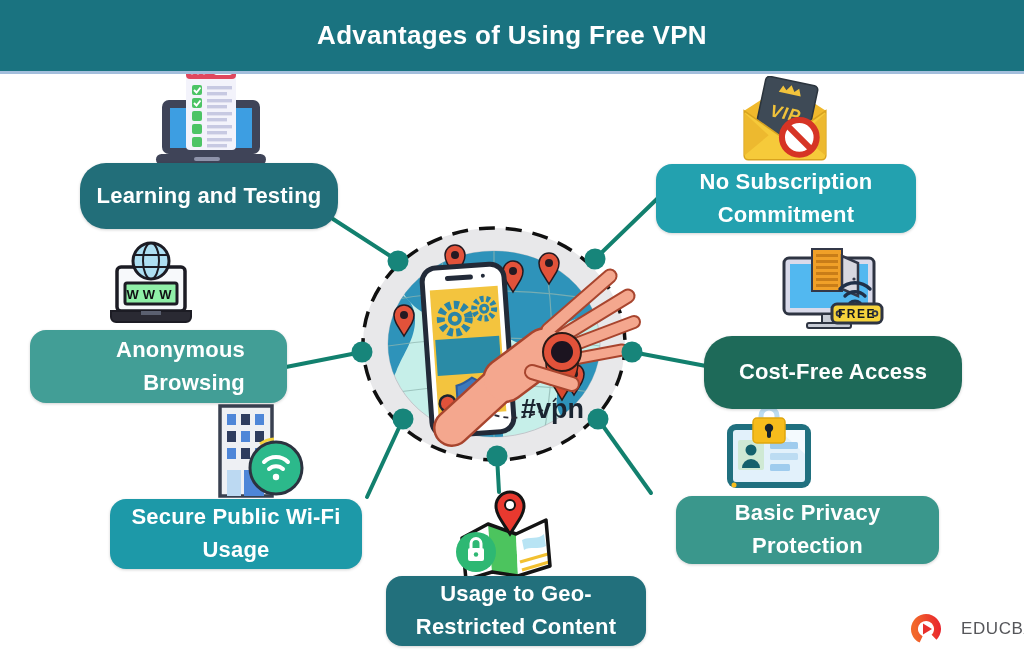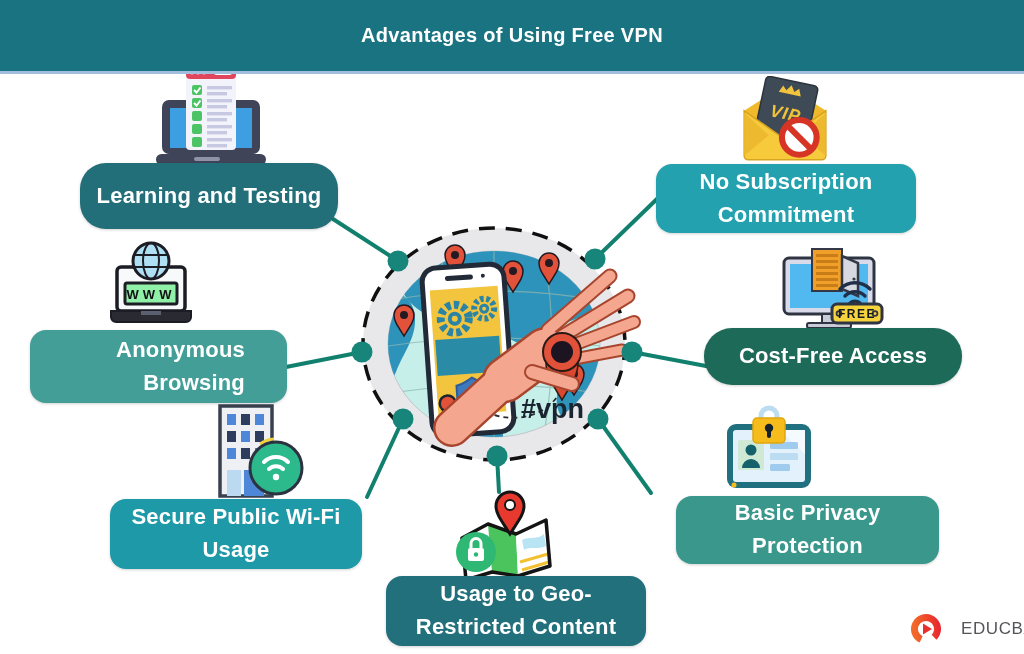--- a/index.html
+++ b/index.html
@@ -1,33 +1,33 @@
 <!DOCTYPE html>
 <html><head>
 <meta charset="utf-8">
 <style>
   html,body{margin:0;padding:0;background:#fff;}
   .stage{position:relative;width:1024px;height:654px;background:#fff;overflow:hidden;
          font-family:"Liberation Sans",sans-serif;}
   .header{position:absolute;left:0;top:0;width:1024px;height:71px;
           display:flex;align-items:center;justify-content:center;z-index:4;}
   .header-underline{position:absolute;left:0;top:71px;width:1024px;height:3px;z-index:4;}
-  .title{color:#fff;font-size:20px;font-weight:700;letter-spacing:.3px;}
+  .title{color:#fff;font-size:26px;font-weight:700;letter-spacing:.3px;}
   svg.bg{position:absolute;left:0;top:0;z-index:1;}
   .icon{position:absolute;z-index:2;}
   .box{position:absolute;z-index:3;border-radius:16px;color:#fff;font-weight:700;font-size:22px;
        line-height:1.48;display:flex;align-items:center;justify-content:center;text-align:center;
        box-sizing:border-box;padding:4px 10px;box-shadow:0 1px 3px rgba(0,0,0,.18);letter-spacing:.2px;}
   .one-line{white-space:nowrap;}
   .narrow{padding:4px 42px;}
   #box-learning {left:80px;  top:163px; width:258px; height:66px;border-radius:26px;}
   #box-anonymous{left:30px;  top:330px; width:257px; height:73px;}
   #box-secure   {left:110px; top:499px; width:252px; height:70px;}
   #box-nosub    {left:656px; top:164px; width:260px; height:69px;}
-  #box-costfree {left:704px; top:328px; width:258px; height:57px;border-radius:28px;}
+  #box-costfree {left:704px; top:336px; width:258px; height:73px;border-radius:28px;}
   #box-privacy  {left:643px; top:496px; width:263px; height:68px;}
   #box-geo      {left:386px; top:576px; width:260px; height:70px;}
   #icon-learning {left:146px; top:62px;  width:120px; height:104px;}
   #icon-anonymous{left:100px; top:240px; width:102px; height:92px;}
   #icon-secure   {left:206px; top:400px; width:102px; height:100px;}
   #icon-nosub    {left:736px; top:76px;  width:98px;  height:90px;}
   #icon-costfree {left:774px; top:246px; width:118px; height:92px;}
   #icon-privacy  {left:720px; top:398px; width:98px;  height:96px;}
   #icon-geo      {left:448px; top:488px; width:114px; height:94px;}
   .logo{position:absolute;left:910px;top:613px;display:flex;align-items:center;gap:19px;z-index:4;}

